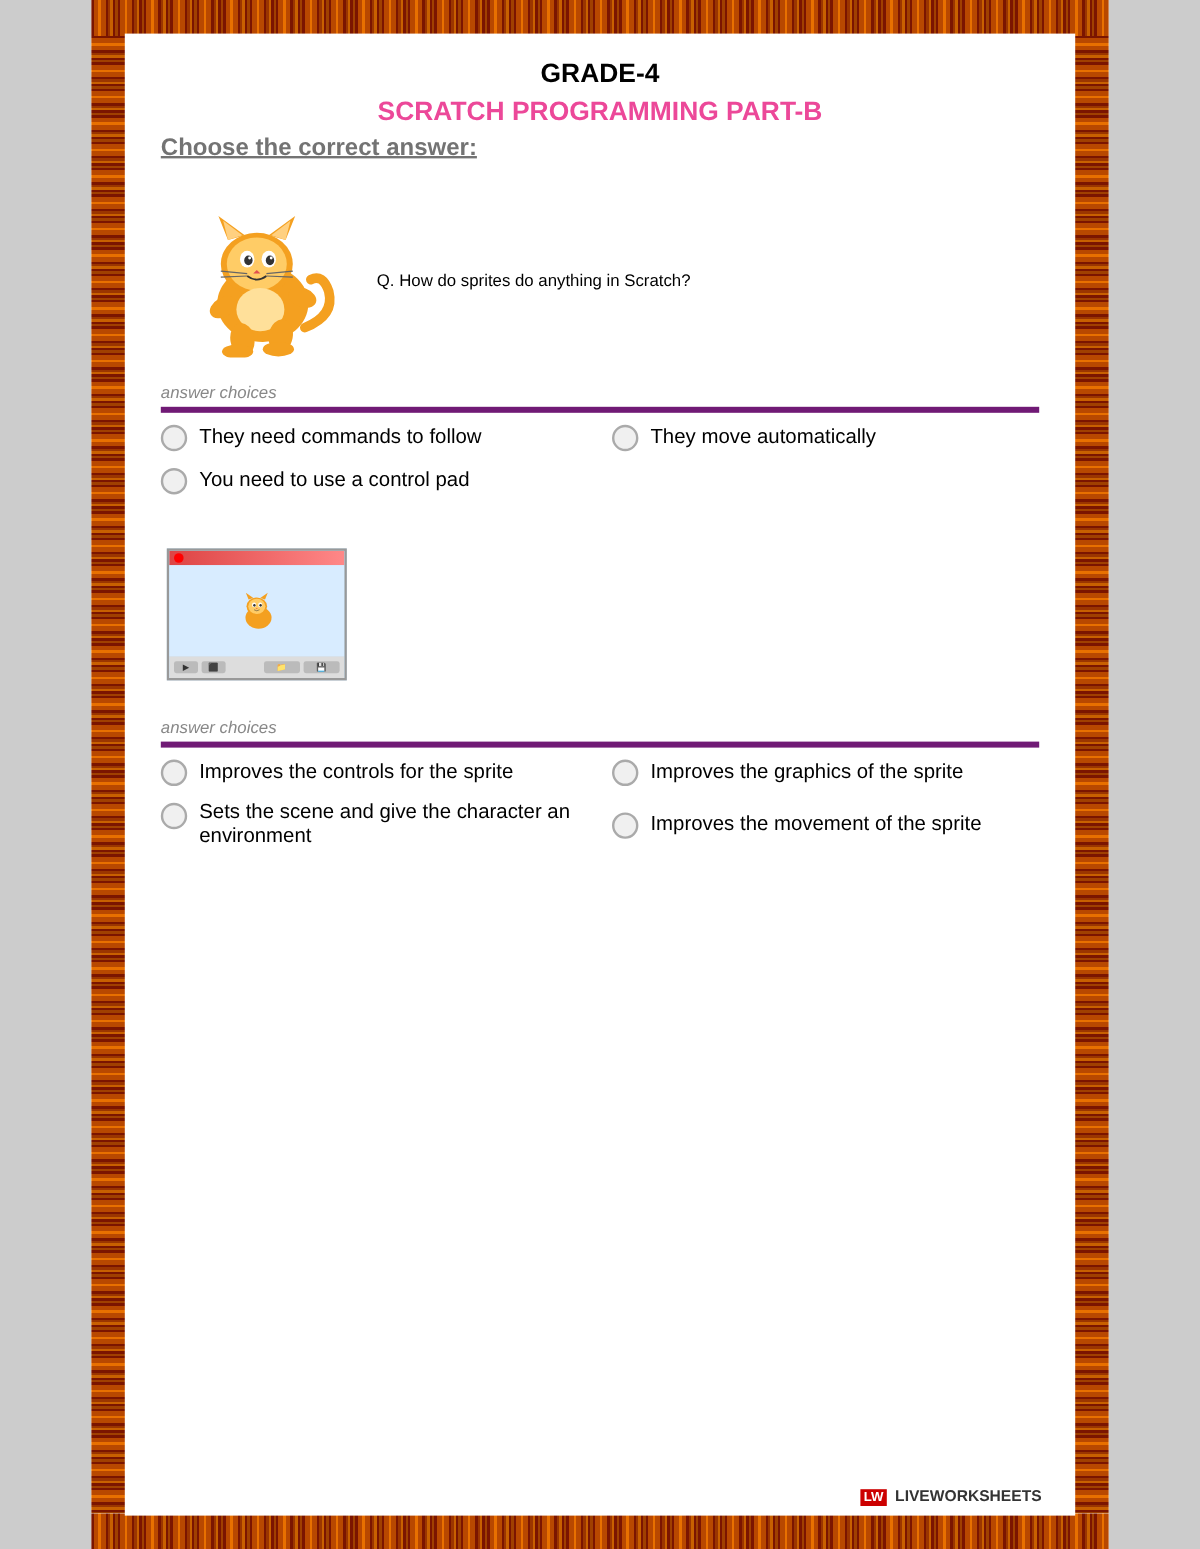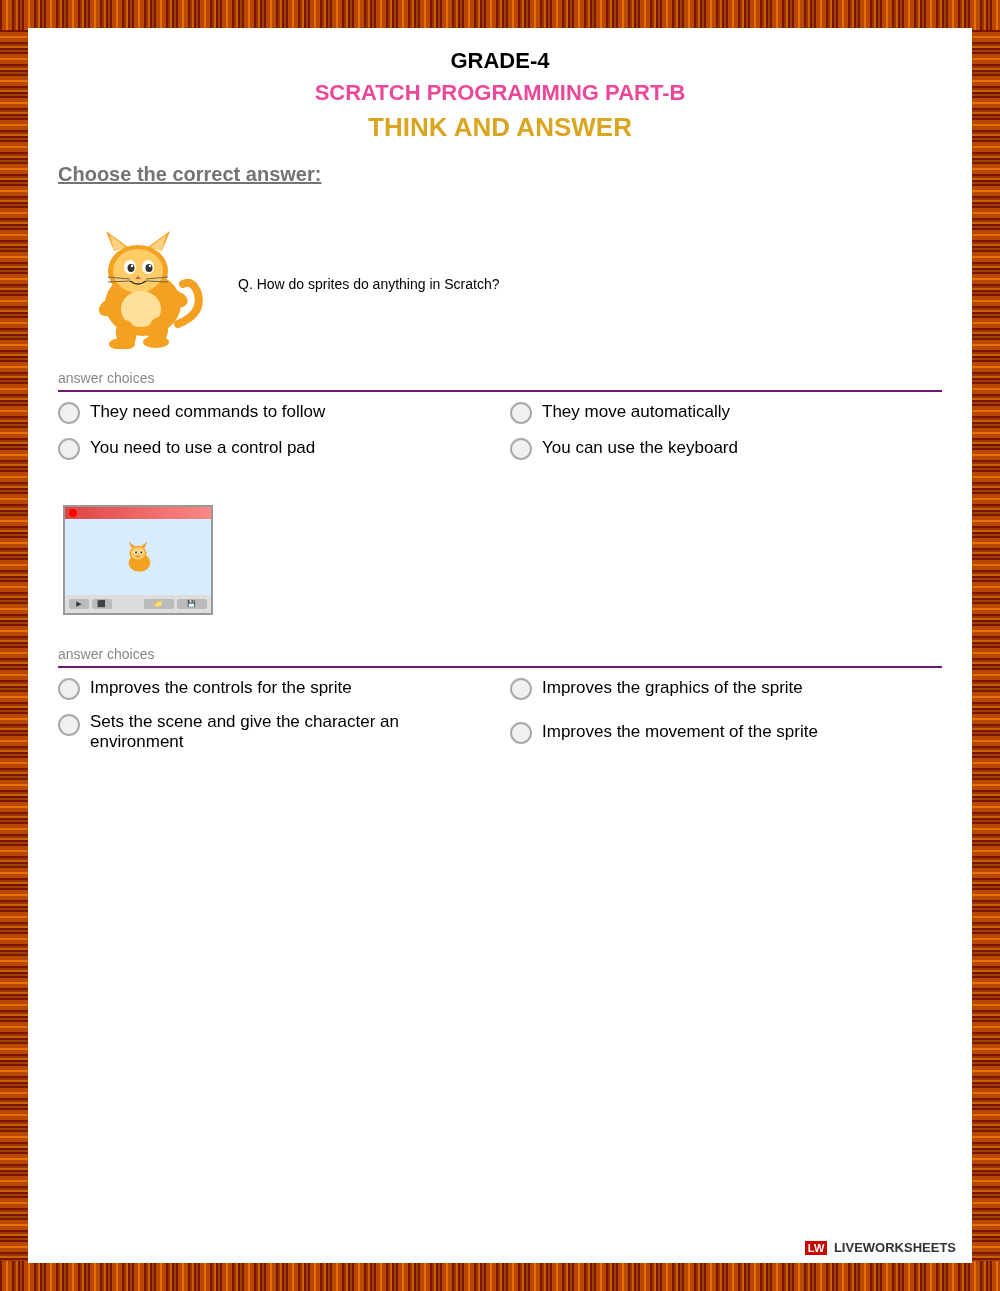--- a/index.html
+++ b/index.html
@@ -7,21 +7,21 @@
     body {
       background: #ccc;
       display: flex;
       justify-content: center;
       align-items: flex-start;
       min-height: 100vh;
       font-family: Arial, sans-serif;
     }
 
     .page {
-      width: 1000px;
+      width: 848px;
       min-height: 1291px;
       background: white;
       position: relative;
       padding: 0;
     }
 
     .content {
       position: relative;
       margin: 28px 28px;
       padding: 20px 30px;
@@ -84,22 +84,23 @@
     .question-text {
       font-size: 14px;
       color: #000;
       flex: 1;
     }
 
     .answer-choices-label {
       font-size: 14px;
       color: #888;
       margin-bottom: 8px;
-      border-bottom: 2px solid #701a75;
+      border-bottom: 5px solid #701a75;
       padding-bottom: 4px;
+      font-style: italic;
     }
 
     .choices-grid {
       display: grid;
       grid-template-columns: 1fr 1fr;
       gap: 12px 20px;
       margin-bottom: 20px;
     }
 
     .choice-item {
@@ -172,21 +173,21 @@
       font-size: 7px;
       display: flex;
       align-items: center;
       justify-content: center;
       color: #333;
     }
 
     .liveworksheets-badge {
       position: absolute;
       bottom: 8px;
-      right: 16px;
+      right: 28px;
       font-size: 13px;
       font-weight: bold;
       color: #333;
       margin-left: 40px;
     }
 
     .liveworksheets-badge .lw-logo {
       display: inline-block;
       background: #cc0000;
       color: white;
@@ -270,21 +271,20 @@
     <div class="orn-v" style="height:100%"></div>
   </div>
   <div class="ornament-right">
     <div class="orn-v" style="height:100%"></div>
   </div>
 
   <div class="content">
 
     <div class="grade-title">GRADE-4</div>
     <div class="subject-title">SCRATCH PROGRAMMING PART-B</div>
-    <div class="section-title">THINK AND ANSWER</div>
 
     <div class="section-heading">Choose the correct answer:</div>
 
     <div class="question-block">
       <div class="question-row">
 
         <div class="question-image">
           <svg class="scratch-cat-img" viewBox="0 0 140 130" xmlns="http://www.w3.org/2000/svg">
 
             <ellipse cx="75" cy="85" rx="38" ry="32" fill="#F4A020"></ellipse>
@@ -338,24 +338,20 @@
           <div class="radio-circle"></div>
           <span>They need commands to follow</span>
         </div>
         <div class="choice-item">
           <div class="radio-circle"></div>
           <span>They move automatically</span>
         </div>
         <div class="choice-item">
           <div class="radio-circle"></div>
           <span>You need to use a control pad</span>
-        </div>
-        <div class="choice-item">
-          <div class="radio-circle"></div>
-          <span>You can use the keyboard</span>
         </div>
       </div>
     </div>
 
     <div class="question-block">
       <div class="question-row">
 
         <div class="question-image">
           <div class="scratch-stage-img">
             <div class="title-bar">

